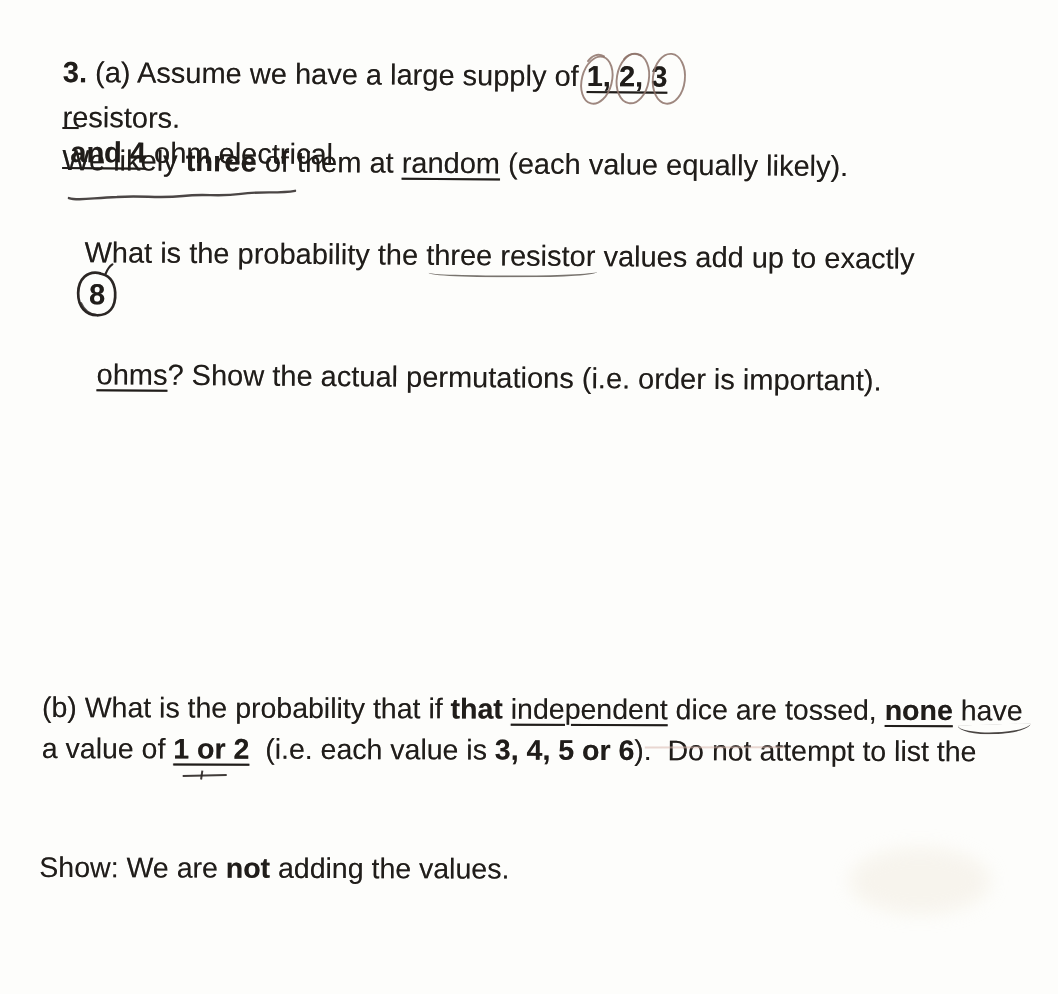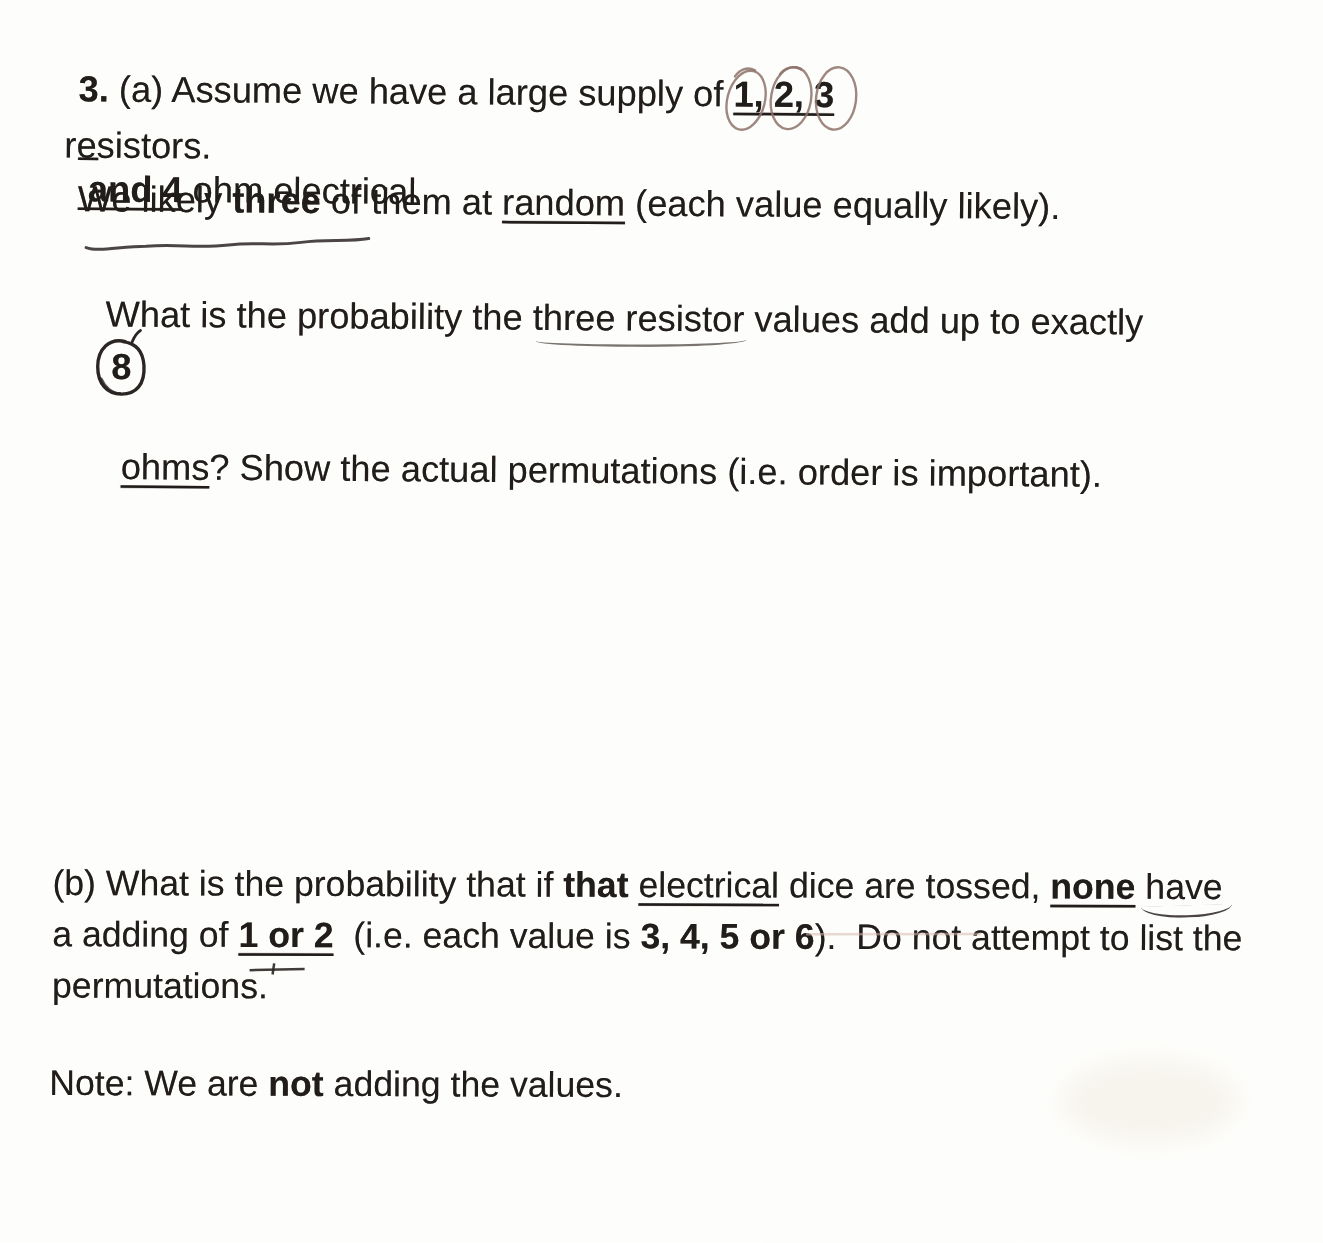--- a/index.html
+++ b/index.html
@@ -75,37 +75,36 @@
   <div class="block block-a">
     <div class="line" style="left:63px;top:52px"><span class="b">3.</span><span> (a) Assume we have a large supply of </span><span class="b u rel">1, 2, 3
   <svg class="anno ovals-svg" viewBox="0 0 114 66">
     <ellipse class="stroke-brown" cx="19" cy="33" rx="15" ry="24" transform="rotate(14 19 33)"></ellipse>
     <ellipse class="stroke-brown" cx="55" cy="31" rx="16" ry="25" transform="rotate(9 55 31)"></ellipse>
     <ellipse class="stroke-brown" cx="91" cy="31" rx="16" ry="25" transform="rotate(6 91 31)"></ellipse>
     <path class="stroke-brown" d="M10,14 C14,8 20,6 26,9"></path>
     <path class="stroke-brown" d="M46,12 C50,6 57,5 63,8"></path>
   </svg>
 </span><span class="b u"> and 4</span><span> ohm electrical</span></div>
-    <div class="line" style="left:52px;top:97px"><span>resistors.</span></div>
+    <div class="line" style="left:63px;top:97px"><span>resistors.</span></div>
     <div class="line" style="left:63px;top:140px"><span>We likely </span><span class="b">three</span><span> of them at </span><span class="u">random</span><span> (each value equally likely).</span></div>
     <div class="line" style="left:86px;top:232px"><span>What is the probability the </span><span class="hu">three resistor</span><span> values add up to exactly</span></div>
     <div class="line" style="left:91px;top:274px"><span class="b rel">8
   <svg class="anno circle8-svg" viewBox="0 0 48 58">
     <path class="stroke-dark" style="stroke-width:2.7" fill="none" d="M26,11 C13,8 4,17 4,31 C4,45 12,53 23,53 C35,53 42,45 41,30 C40,17 33,12 24,11"></path>
     <path class="stroke-dark" style="stroke-width:2.2;opacity:.8" fill="none" d="M7,41 C10,48 16,52.5 22,52.5"></path>
     <path class="stroke-dark" style="stroke-width:2.2" fill="none" d="M31,12 C33,7 35.5,3.5 38,2"></path>
   </svg>
 </span><span> </span><span class="u">ohms</span><span>? Show the actual permutations (i.e. order is important).</span></div>
     <svg id="squiggle" viewBox="0 0 234 20">
       <path class="stroke-dark" style="stroke-width:2.4;opacity:.85" fill="none" d="M4,14 C14,17.5 30,13 52,12.5 C80,10.5 92,14 118,11 C142,8 150,12 176,8.5 C196,5.5 214,8 230,5"></path>
     </svg>
   </div>
 
   <div class="block block-b">
-    <div class="line" style="left:42px;top:687px"><span>(b) What is the probability that if </span><span class="b">that</span><span> </span><span class="u">electrical</span><span> dice are tossed, </span><span class="b u">none</span><span> </span><span class="hw">have</span></div>
-    <div class="line" style="left:42px;top:728px"><span>a adding of </span><span class="b u tk">1 or 2</span><span>  (i.e. each value is </span><span class="b">3, 4, 5 or 6</span><span>).  Do not attempt to list the</span></div>
-    <div class="line" style="left:42px;top:769px"><span>permutations.</span></div>
-    <div class="line" style="left:40px;top:847px"><span>Note: We are </span><span class="b">not</span><span> adding the values.</span></div>
+    <div class="line" style="left:42px;top:687px"><span>(b) What is the probability that if </span><span class="b">that</span><span> </span><span class="u">independent</span><span> dice are tossed, </span><span class="b u">none</span><span> </span><span class="hw">have</span></div>
+    <div class="line" style="left:42px;top:728px"><span>a value of </span><span class="b u tk">1 or 2</span><span>  (i.e. each value is </span><span class="b">3, 4, 5 or 6</span><span>).  Do not attempt to list the</span></div>
+    <div class="line" style="left:40px;top:847px"><span>Show: We are </span><span class="b">not</span><span> adding the values.</span></div>
     <div id="streak"></div>
   </div>
 
   <div id="blotch"></div>
 </div>
 
 </body></html>

